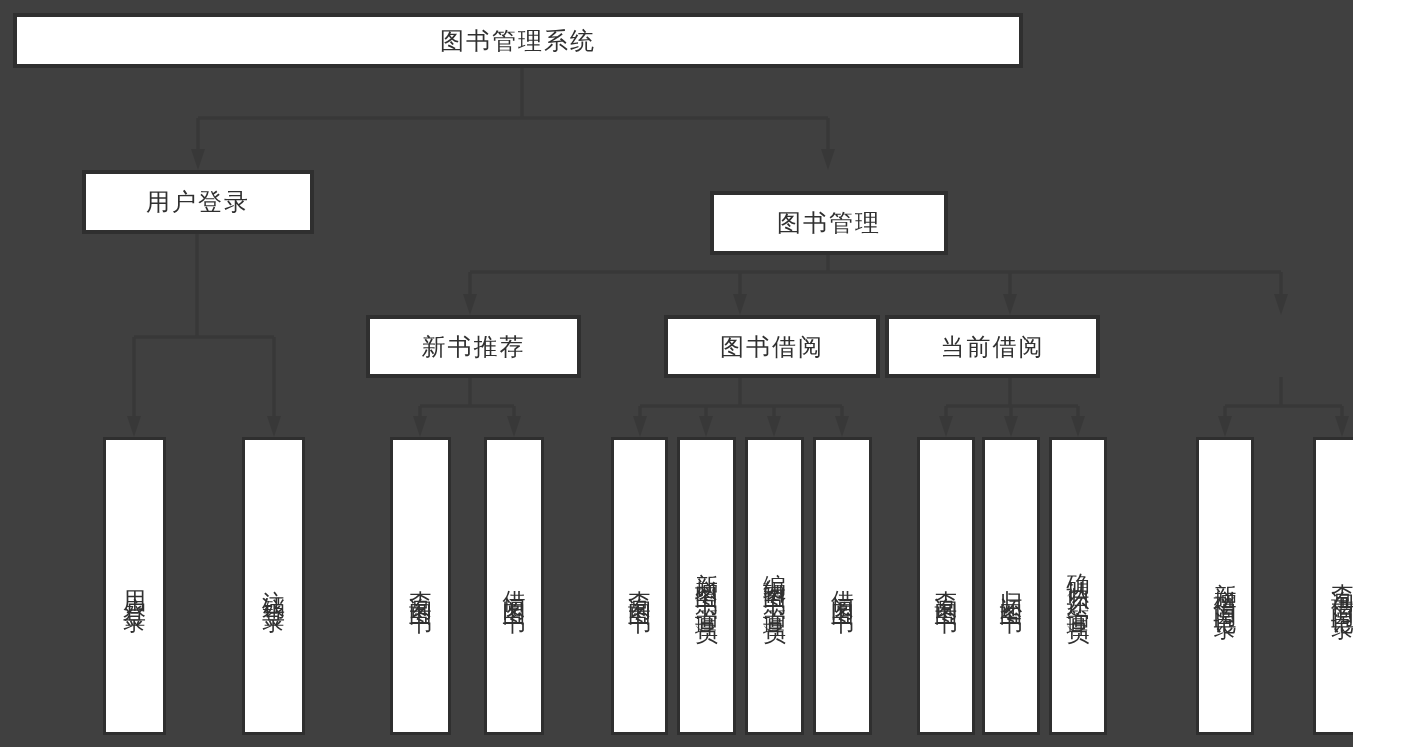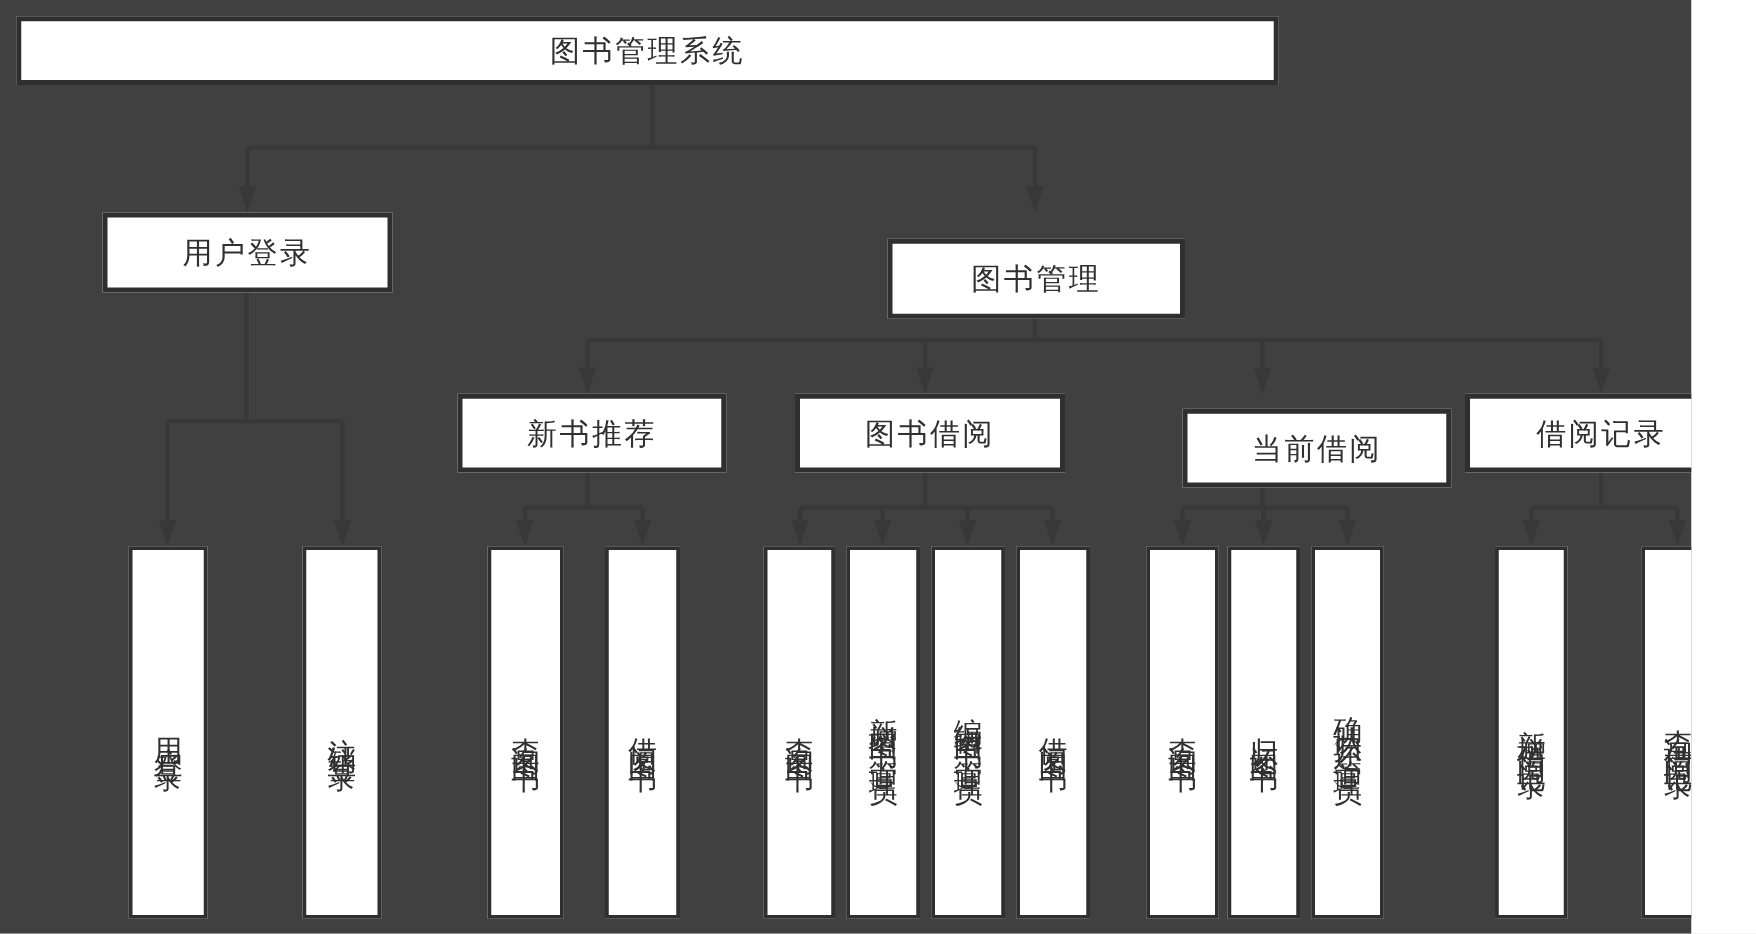--- a/index.html
+++ b/index.html
@@ -20,22 +20,22 @@
     color:#303030;
     font-size:24px;
     letter-spacing:2px;
     z-index:2;
     white-space:nowrap;
   }
   .root   {left:13px;  top:13px;  width:1010px;height:55px;}
   .l1-user{left:82px;  top:170px; width:232px; height:64px;}
   .l1-mgmt{left:710px; top:170px; width:238px; height:64px;margin-top:21px;}
   .mod-a  {left:366px; top:315px; width:215px; height:63px;}
-  .mod-b  {left:636px; top:315px; width:216px; height:63px;}
-  .mod-c  {left:946px; top:315px; width:215px; height:63px;margin-top:12px;}
+  .mod-b  {left:664px; top:315px; width:216px; height:63px;}
+  .mod-c  {left:885px; top:315px; width:215px; height:63px;}
   .mod-d  {left:1172px;top:315px; width:218px; height:63px;}
   .leaf{
     top:437px;height:298px;
     border-width:3px;
     writing-mode:vertical-rl;
     text-orientation:mixed;
     font-size:23px;
     letter-spacing:7px;
     white-space:normal;
     line-height:1;
@@ -101,21 +101,20 @@
   </svg>
 
   <div class="node root">图书管理系统</div>
 
   <div class="node l1-user">用户登录</div>
   <div class="node l1-mgmt">图书管理</div>
 
   <div class="node mod-a">新书推荐</div>
   <div class="node mod-b">图书借阅</div>
   <div class="node mod-c">当前借阅</div>
-  <div class="node mod-d">借阅记录</div>
 
   <div class="node leaf lf-u0">用户登录</div>
   <div class="node leaf lf-u1">注销登录</div>
 
   <div class="node leaf lf-a0">查询图书</div>
   <div class="node leaf lf-a1">借阅图书</div>
 
   <div class="node leaf lf-b0">查询图书</div>
   <div class="node leaf lf-b1">新增图书（管理员）</div>
   <div class="node leaf lf-b2">编辑图书（管理员）</div>

